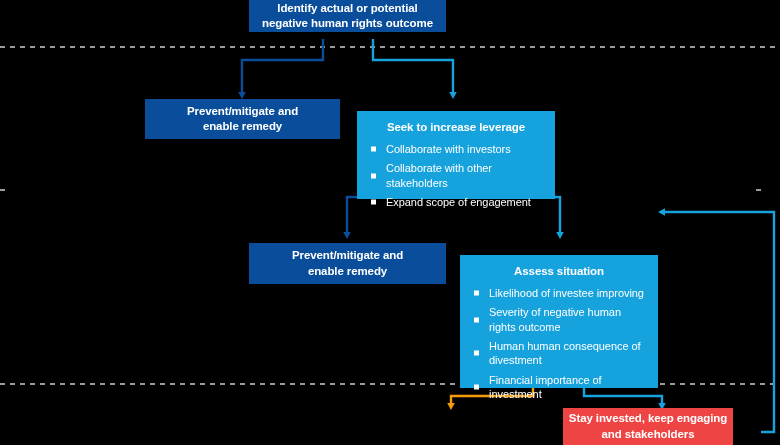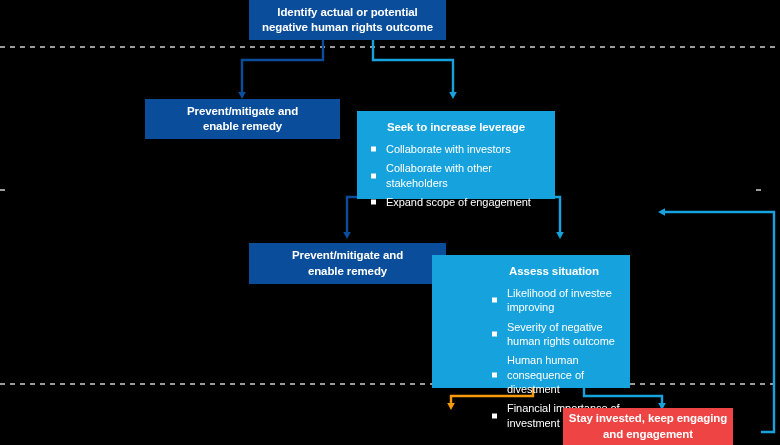--- a/index.html
+++ b/index.html
@@ -131,21 +131,21 @@
 
     <g>
       <path d="M584,376 L584,396 L662,396 L662,406" fill="none" stroke="#16a2dd" stroke-width="2.4" marker-end="url(#ah-light)"></path>
     </g>
 
     <g>
       <path d="M761,432 L774,432 L774,212 L662,212" fill="none" stroke="#16a2dd" stroke-width="2.4" marker-end="url(#ah-light)"></path>
     </g>
   </svg>
 
-  <div class="box titleonly" style="left:249px; top:0px; width:197px; height:40px; background:#0a4e9b;">
+  <div class="box titleonly" style="left:249px; top:0px; width:197px; height:32px; background:#0a4e9b;">
     <div class="title">
       <span>Identify actual or potential</span><br>
       <span>negative human rights outcome</span>
     </div>
   </div>
 
   <div class="box titleonly" style="left:145px; top:99px; width:195px; height:40px; background:#0a4e9b;">
     <div class="title">
       <span>Prevent/mitigate and</span><br>
       <span>enable remedy</span>
@@ -161,31 +161,31 @@
     </ul>
   </div>
 
   <div class="box titleonly" style="left:249px; top:243px; width:197px; height:41px; background:#0a4e9b;">
     <div class="title">
       <span>Prevent/mitigate and</span><br>
       <span>enable remedy</span>
     </div>
   </div>
 
-  <div class="box withlist" style="left:432px; top:243px; width:198px; height:133px; background:#16a2dd;padding-left:46px;">
+  <div class="box withlist" style="left:460px; top:243px; width:198px; height:133px; background:#16a2dd;">
     <div class="title">Assess situation</div>
     <ul class="bullets">
       <li><span class="bsq"></span><span>Likelihood of investee improving</span></li>
       <li><span class="bsq"></span><span>Severity of negative human rights outcome</span></li>
       <li><span class="bsq"></span><span>Human human consequence of divestment</span></li>
       <li><span class="bsq"></span><span>Financial importance of investment</span></li>
     </ul>
   </div>
 
 
   <div class="box titleonly" style="left:563px; top:408px; width:170px; height:37px; background:#ef4444;">
     <div class="title">
       <span>Stay invested, keep engaging</span><br>
-      <span>and engagement</span>
+      <span>and stakeholders</span>
     </div>
   </div>
 
 </div>
 
 </body></html>

